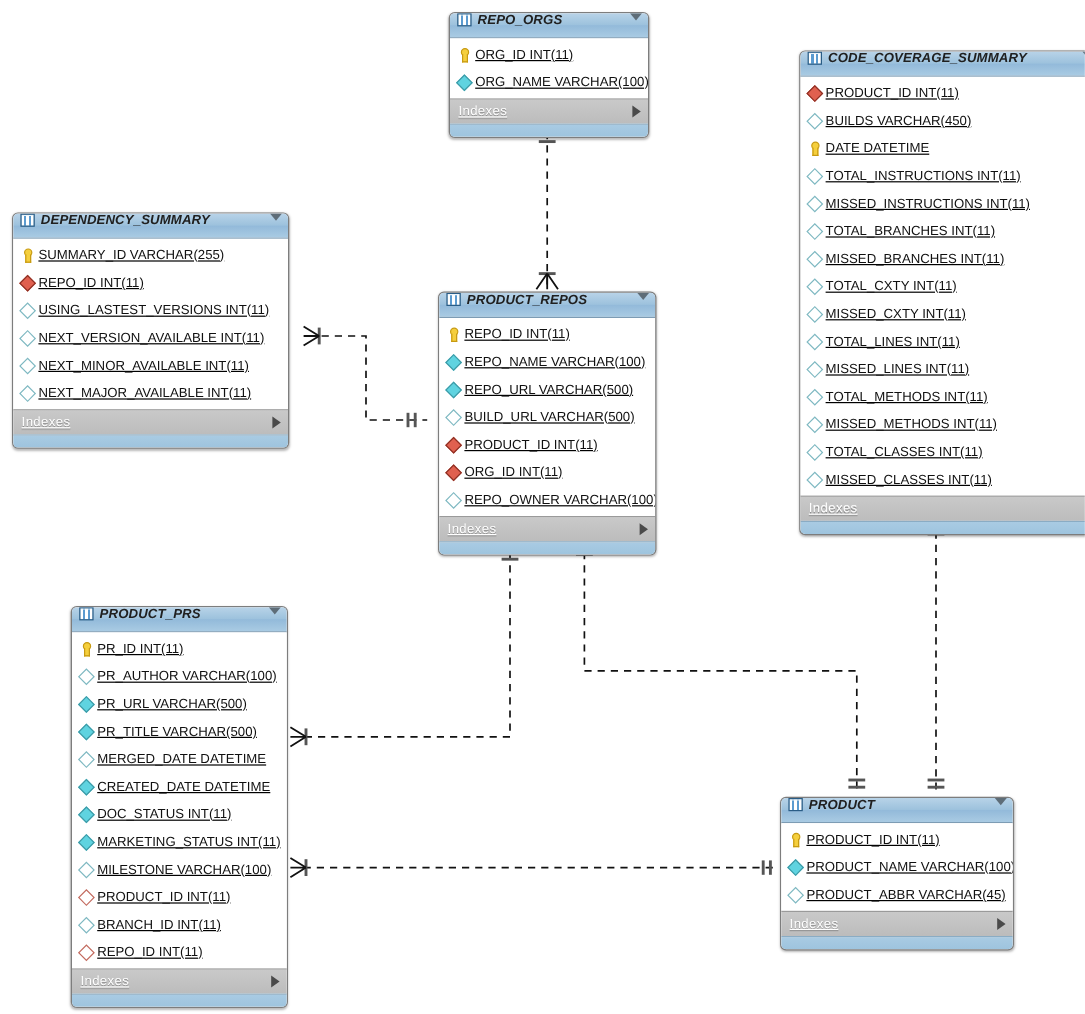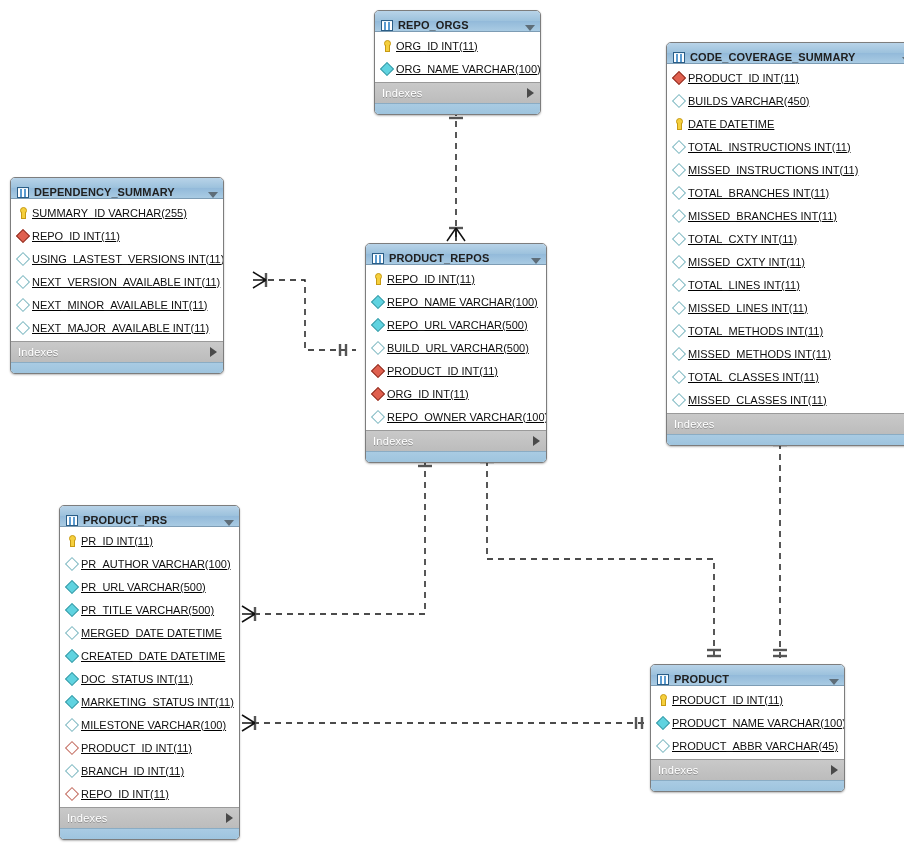--- a/index.html
+++ b/index.html
@@ -29,24 +29,25 @@
     z-index: 5;
     border: 1px solid #7d7d7d;
     border-radius: 5px;
     background: #ffffff;
     box-shadow: 0 1px 2px rgba(0,0,0,0.28);
     overflow: hidden;
   }
   .ent-header {
     height: 21px;
     display: flex;
-    align-items: flex-end;
+    align-items: flex-start;
     padding: 0 5px 0 6px;
     background: linear-gradient(to bottom, #b8d3e8 0%, #9dc2dd 48%, #93bada 52%, #a9cbe3 100%);
     border-bottom: 1px solid #7d9cb4;
+    font-style: italic;
   }
   .tbl-icon {
     width: 12px; height: 11px;
     flex: 0 0 auto;
     margin-right: 5px;
     border: 1px solid #2a5d86;
     background:
       linear-gradient(to right,
         #ffffff 0px, #ffffff 2px,
         #5b9bd0 2px, #5b9bd0 4px,
@@ -129,20 +130,21 @@
     padding: 0 6px 0 7px;
     background: linear-gradient(to bottom, #c9c9c9 0%, #bcbcbc 100%);
     border-top: 1px solid #9a9a9a;
   }
   .idx-label {
     flex: 1 1 auto;
     font-size: 11px;
     color: #ffffff;
     text-shadow: 0 1px 0 #8f8f8f;
     letter-spacing: 0.3px;
+    text-decoration: underline;
   }
   .idx-arrow {
     width: 0; height: 0;
     border-top: 5px solid transparent;
     border-bottom: 5px solid transparent;
     border-left: 7px solid #4a4a4a;
   }
   .ent-foot {
     height: 11px;
     background: linear-gradient(to bottom, #a9cbe3 0%, #9ec4de 100%);
@@ -324,21 +326,21 @@
             <span class="mk mk-d mk-col-hollow"></span>
             <span class="col-label">MISSED_CLASSES INT(11)</span>
           </div>
         </div>
         <div class="ent-indexes">
           <span class="idx-label">Indexes</span>
           <span class="idx-arrow"></span>
         </div>
         <div class="ent-foot"></div>
       </div>
-      <div class="entity" style="left: 10px; top: 177px; width: 214px;">
+      <div class="entity" style="left: 10px; top: 177px; width: 231px;">
         <div class="ent-header">
           <span class="tbl-icon"></span>
           <span class="ent-title">DEPENDENCY_SUMMARY</span>
           <span class="caret"></span>
         </div>
         <div class="cols">
           <div class="col">
             <span class="mk mk-pk"></span>
             <span class="col-label">SUMMARY_ID VARCHAR(255)</span>
           </div>

